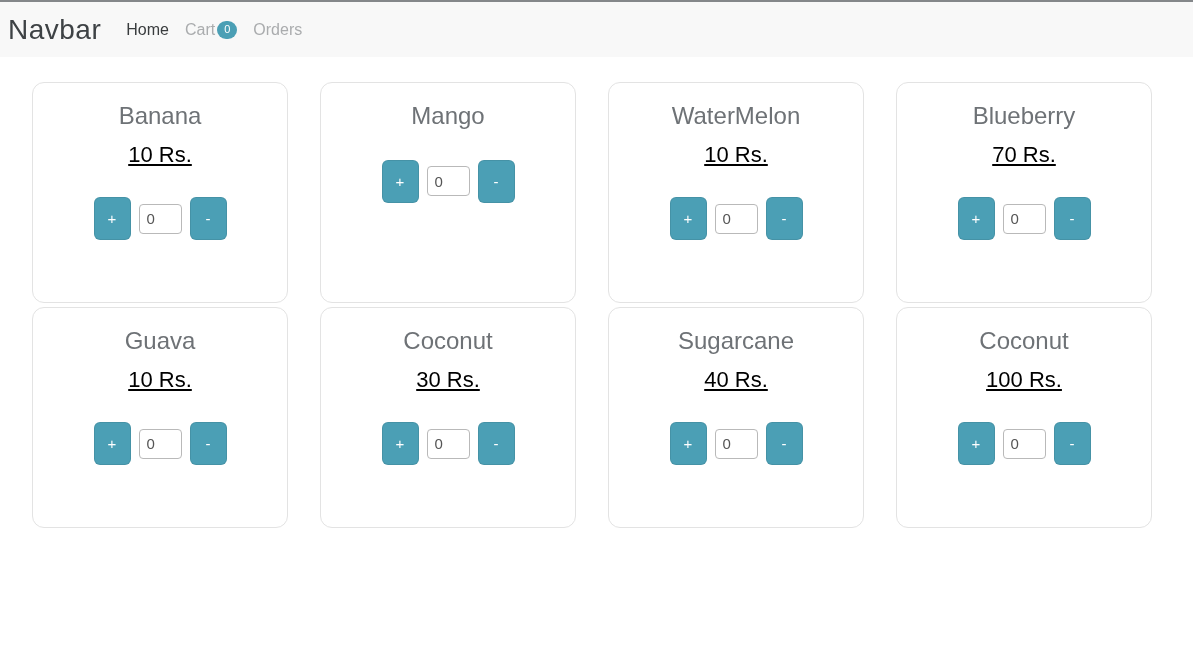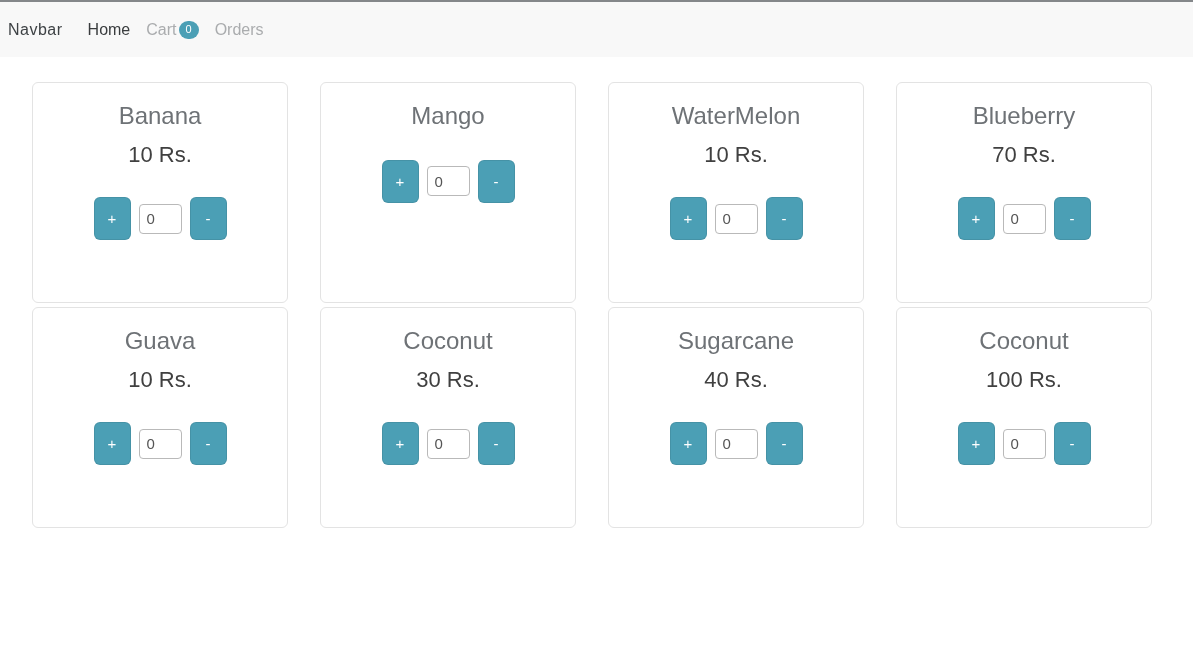--- a/index.html
+++ b/index.html
@@ -13,21 +13,21 @@
   
   .navbar {
     height: 57px;
     background: #f8f8f8;
     border-top: 2px solid #84878a;
     display: flex;
     align-items: center;
     padding-left: 8px;
   }
   .brand {
-    font-size: 16px;
+    font-size: 28px;
     font-weight: 400;
     color: #3e4245;
     text-decoration: none;
     letter-spacing: 0.5px;
     cursor: pointer;
   }
   .nav-links {
     display: flex;
     align-items: center;
     list-style: none;
@@ -57,37 +57,38 @@
     margin-top: 25px;
     padding: 0 41px 0 32px;
     display: grid;
     grid-template-columns: repeat(4, 1fr);
     column-gap: 32px;
     row-gap: 4px;
   }
   .card {
     background: #ffffff;
     border: 1px solid #e3e3e3;
-    border-radius: 6px;
+    border-radius: 12px;
     height: 221px;
     text-align: center;
     padding-top: 19px;
   }
   .card-title {
     font-size: 24px;
     font-weight: 300;
     color: #6e7276;
     line-height: 1.2;
   }
   .card-price {
     font-size: 22px;
     font-weight: 300;
-    color: #404040;
+    color: #000000;
     line-height: 1.2;
     margin-top: 11px;
+    text-decoration: underline;
   }
   .controls {
     margin-top: 29px;
     display: flex;
     justify-content: center;
     align-items: center;
     gap: 8px;
   }
   .step-btn {
     width: 37px;

